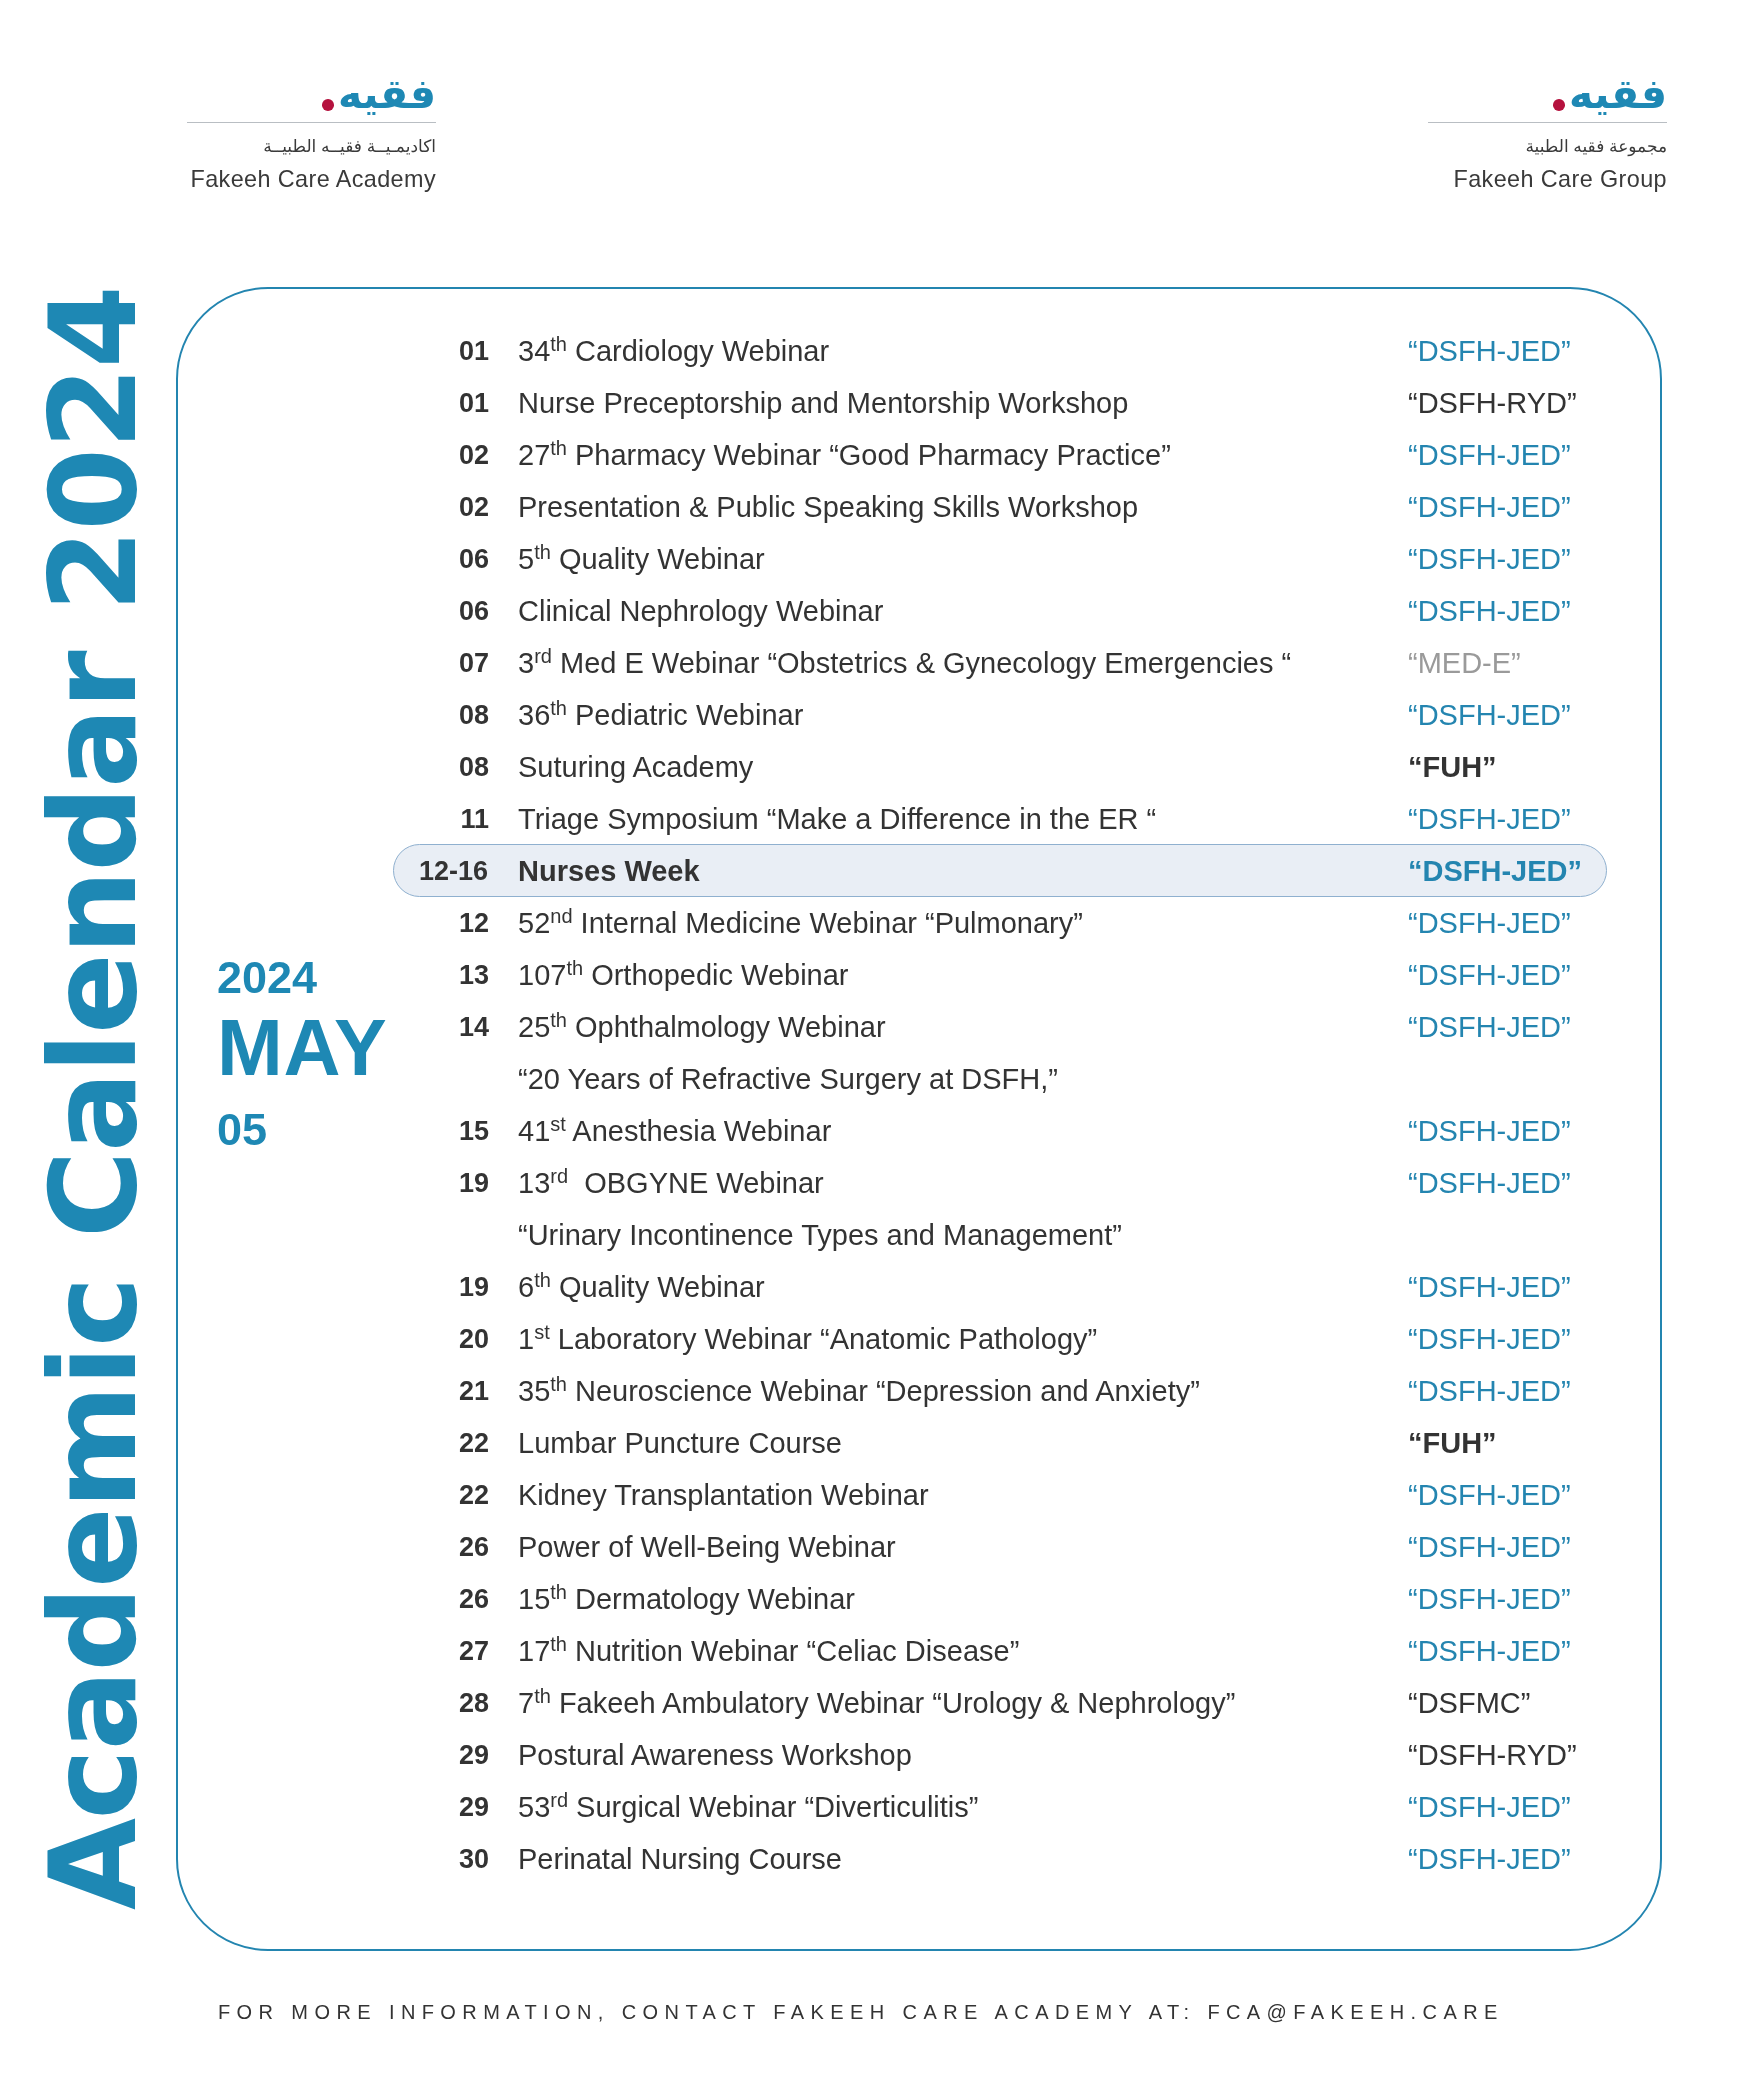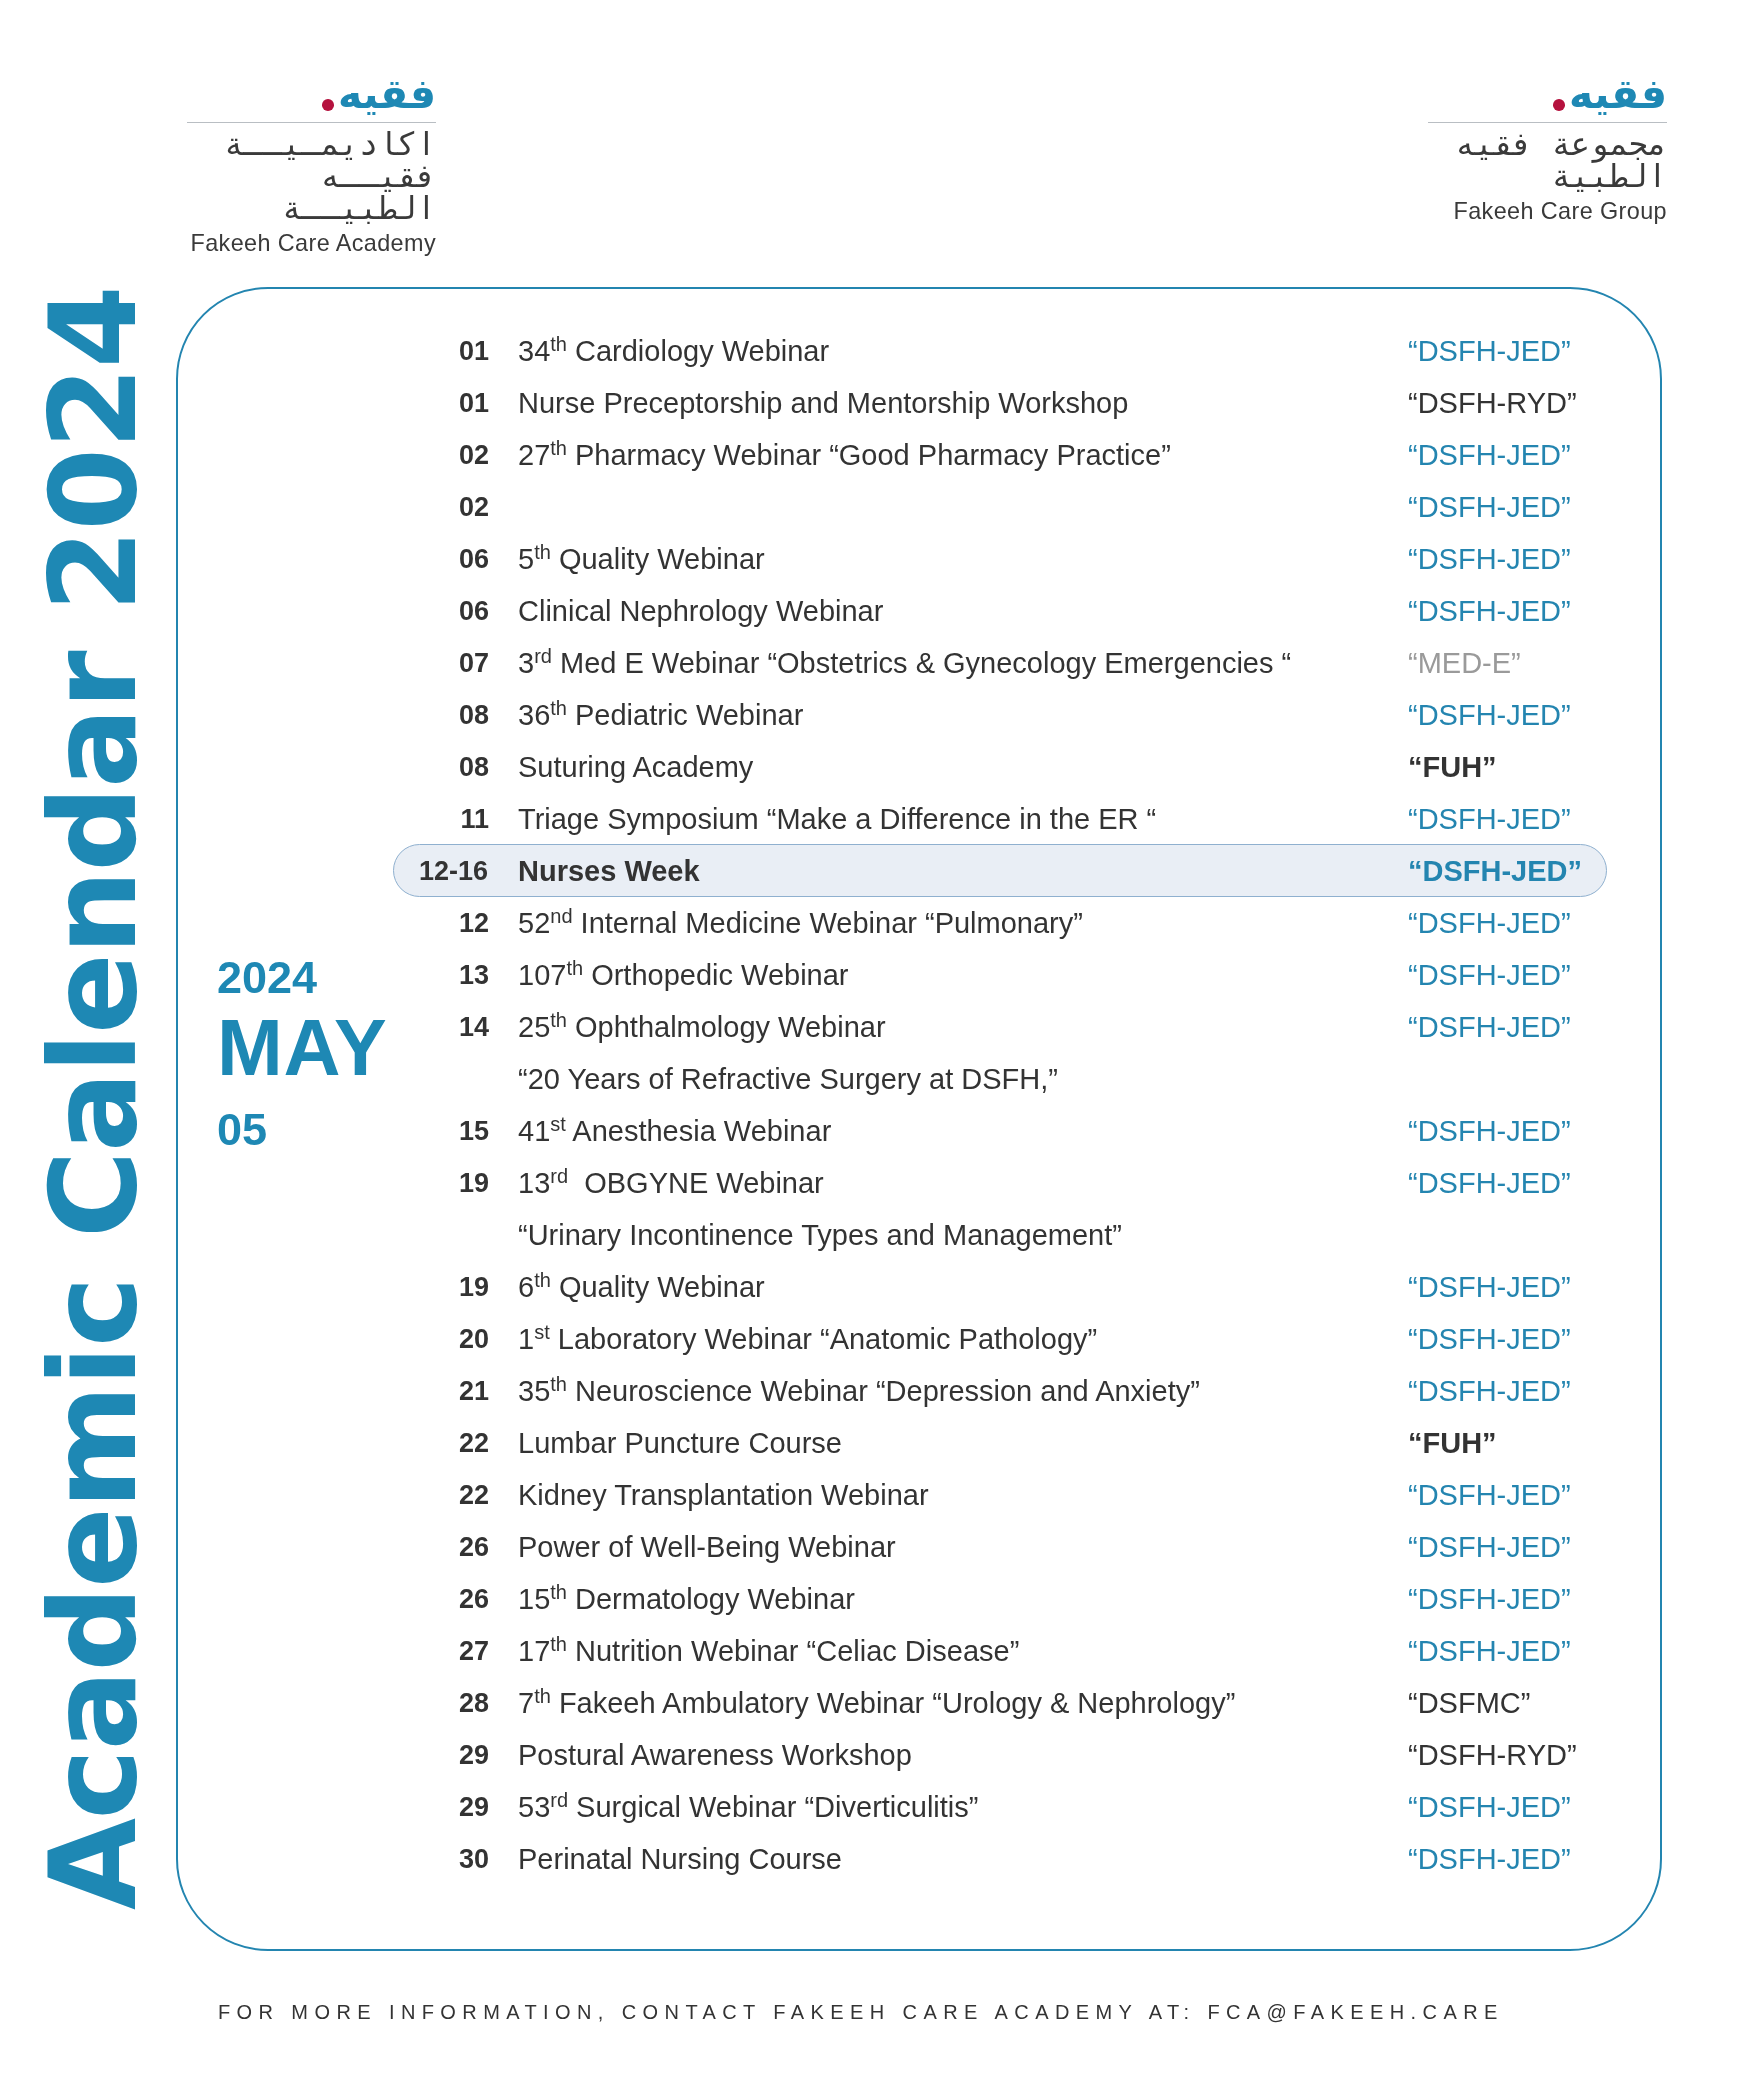--- a/index.html
+++ b/index.html
@@ -6,21 +6,21 @@
   body { width:1757px; height:2077px; position:relative; overflow:hidden;
          font-family:"Liberation Sans", "DejaVu Sans", sans-serif; color:#333333; }
 
   
   .logo { position:absolute; text-align:right; }
   .logo .mark { font-family:"DejaVu Sans", sans-serif; font-weight:bold; font-size:41px;
                 color:#1e88b4; line-height:44px; letter-spacing:1.5px; }
   .logo .mark .dot { display:inline-block; width:11.7px; height:11.7px; border-radius:50%;
                      background:#b5123e; margin-right:4.4px; vertical-align:-2.9px; }
   .logo .rule { height:1.5px; background:#b9bec3; margin:5.9px 0 7.3px 0; }
-  .logo .ar { font-family:Liberation Mono, monospace; font-size:32px; color:#3a3a3a; line-height:32px; direction:rtl; }
+  .logo .ar { font-family:Liberation Sans, sans-serif; font-size:17px; color:#3a3a3a; line-height:32px; direction:rtl; }
   .logo .en { font-size:23.4px; color:#3a3a3a; line-height:32px; letter-spacing:0.4px; }
   #logo-left  { left:187px; top:72px; width:249px; }
   #logo-right { left:1428px; top:72px; width:239px; }
   #logo-right .ar { margin-top:2.9px; }
 
   
   .vtitle { position:absolute; left:136px; top:1910px; transform-origin:0 0; transform:rotate(-90deg);
             font-family:"DejaVu Sans", sans-serif; font-weight:bold; font-size:119px; color:#1e88b4;
             white-space:nowrap; line-height:1; letter-spacing:-1.5px; }
   .vtitle span { display:inline-block; transform:translateY(-101px); }
@@ -95,20 +95,21 @@
       <span class="title"><span style="white-space: pre;">Nurse Preceptorship and Mentorship Workshop</span></span>
       <span class="venue dark">“DSFH-RYD”</span>
     </div>
     <div class="row">
       <span class="day">02</span>
       <span class="title"><span>27</span><sup>th</sup><span style="white-space: pre;"> Pharmacy Webinar “Good Pharmacy Practice”</span></span>
       <span class="venue blue">“DSFH-JED”</span>
     </div>
     <div class="row">
       <span class="day">02</span>
+      <span class="title"><span style="white-space: pre;">Presentation &amp; Public Speaking Skills Workshop</span></span>
       <span class="venue blue">“DSFH-JED”</span>
     </div>
     <div class="row">
       <span class="day">06</span>
       <span class="title"><span>5</span><sup>th</sup><span style="white-space: pre;"> Quality Webinar</span></span>
       <span class="venue blue">“DSFH-JED”</span>
     </div>
     <div class="row">
       <span class="day">06</span>
       <span class="title"><span style="white-space: pre;">Clinical Nephrology Webinar</span></span>

